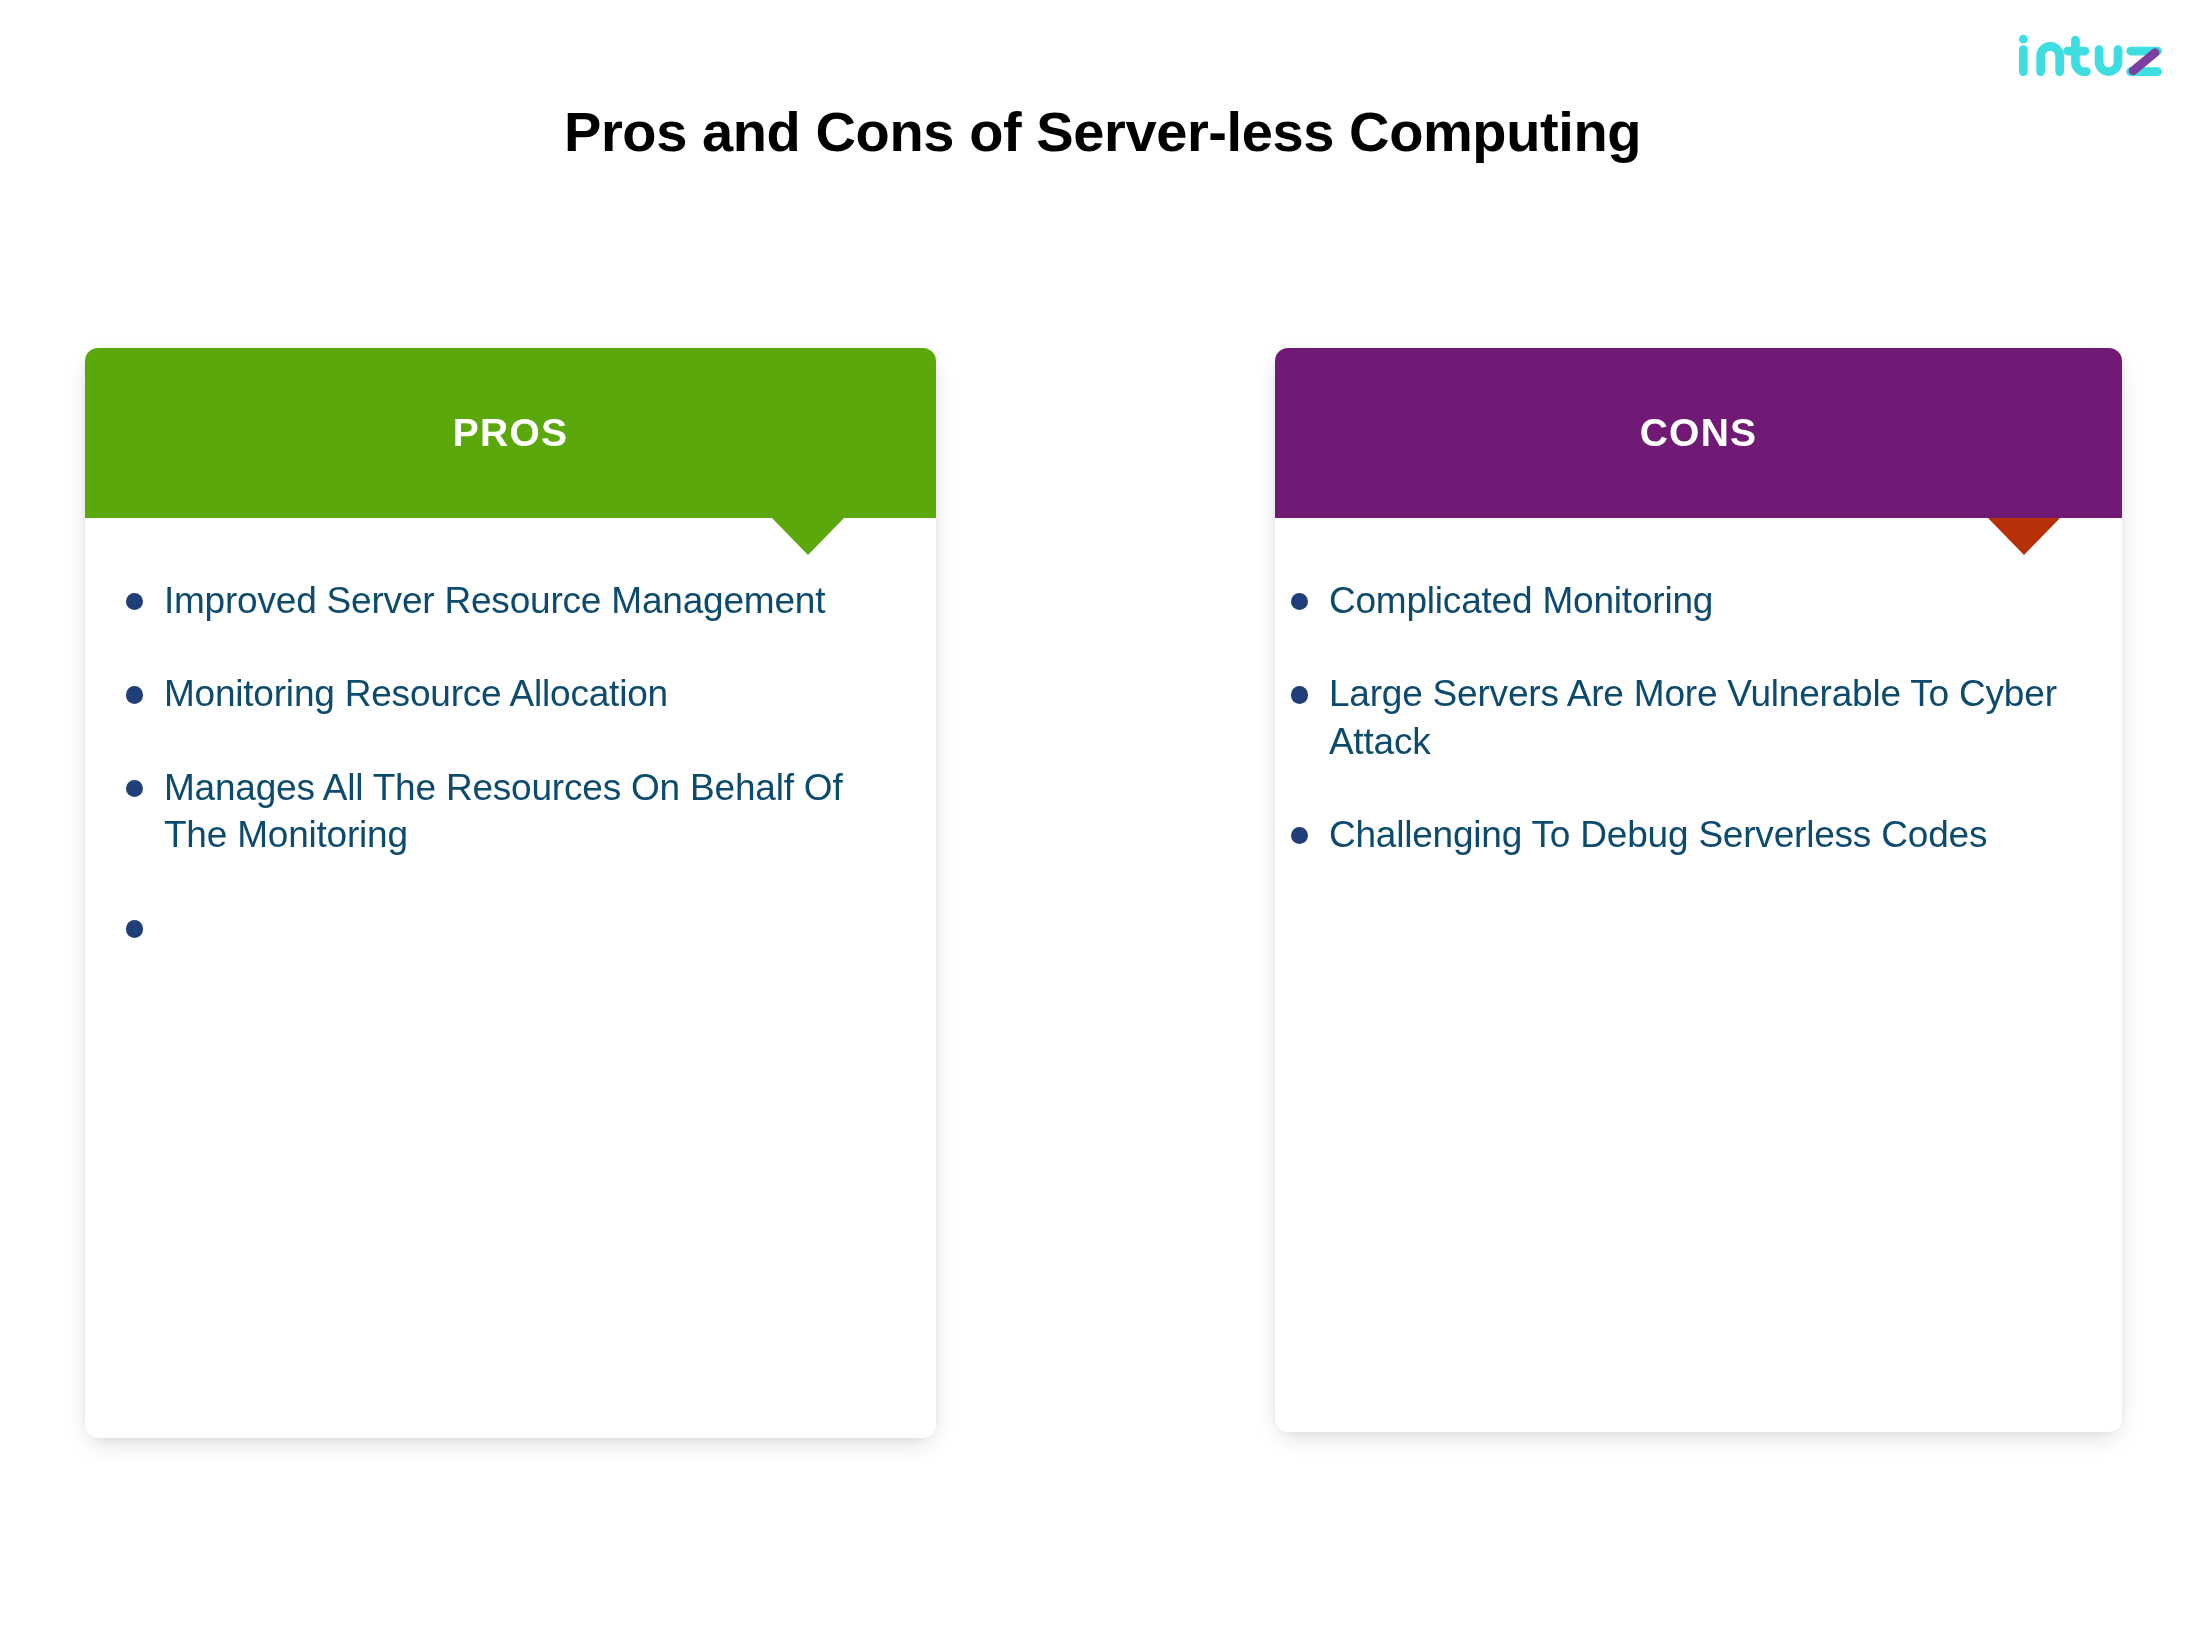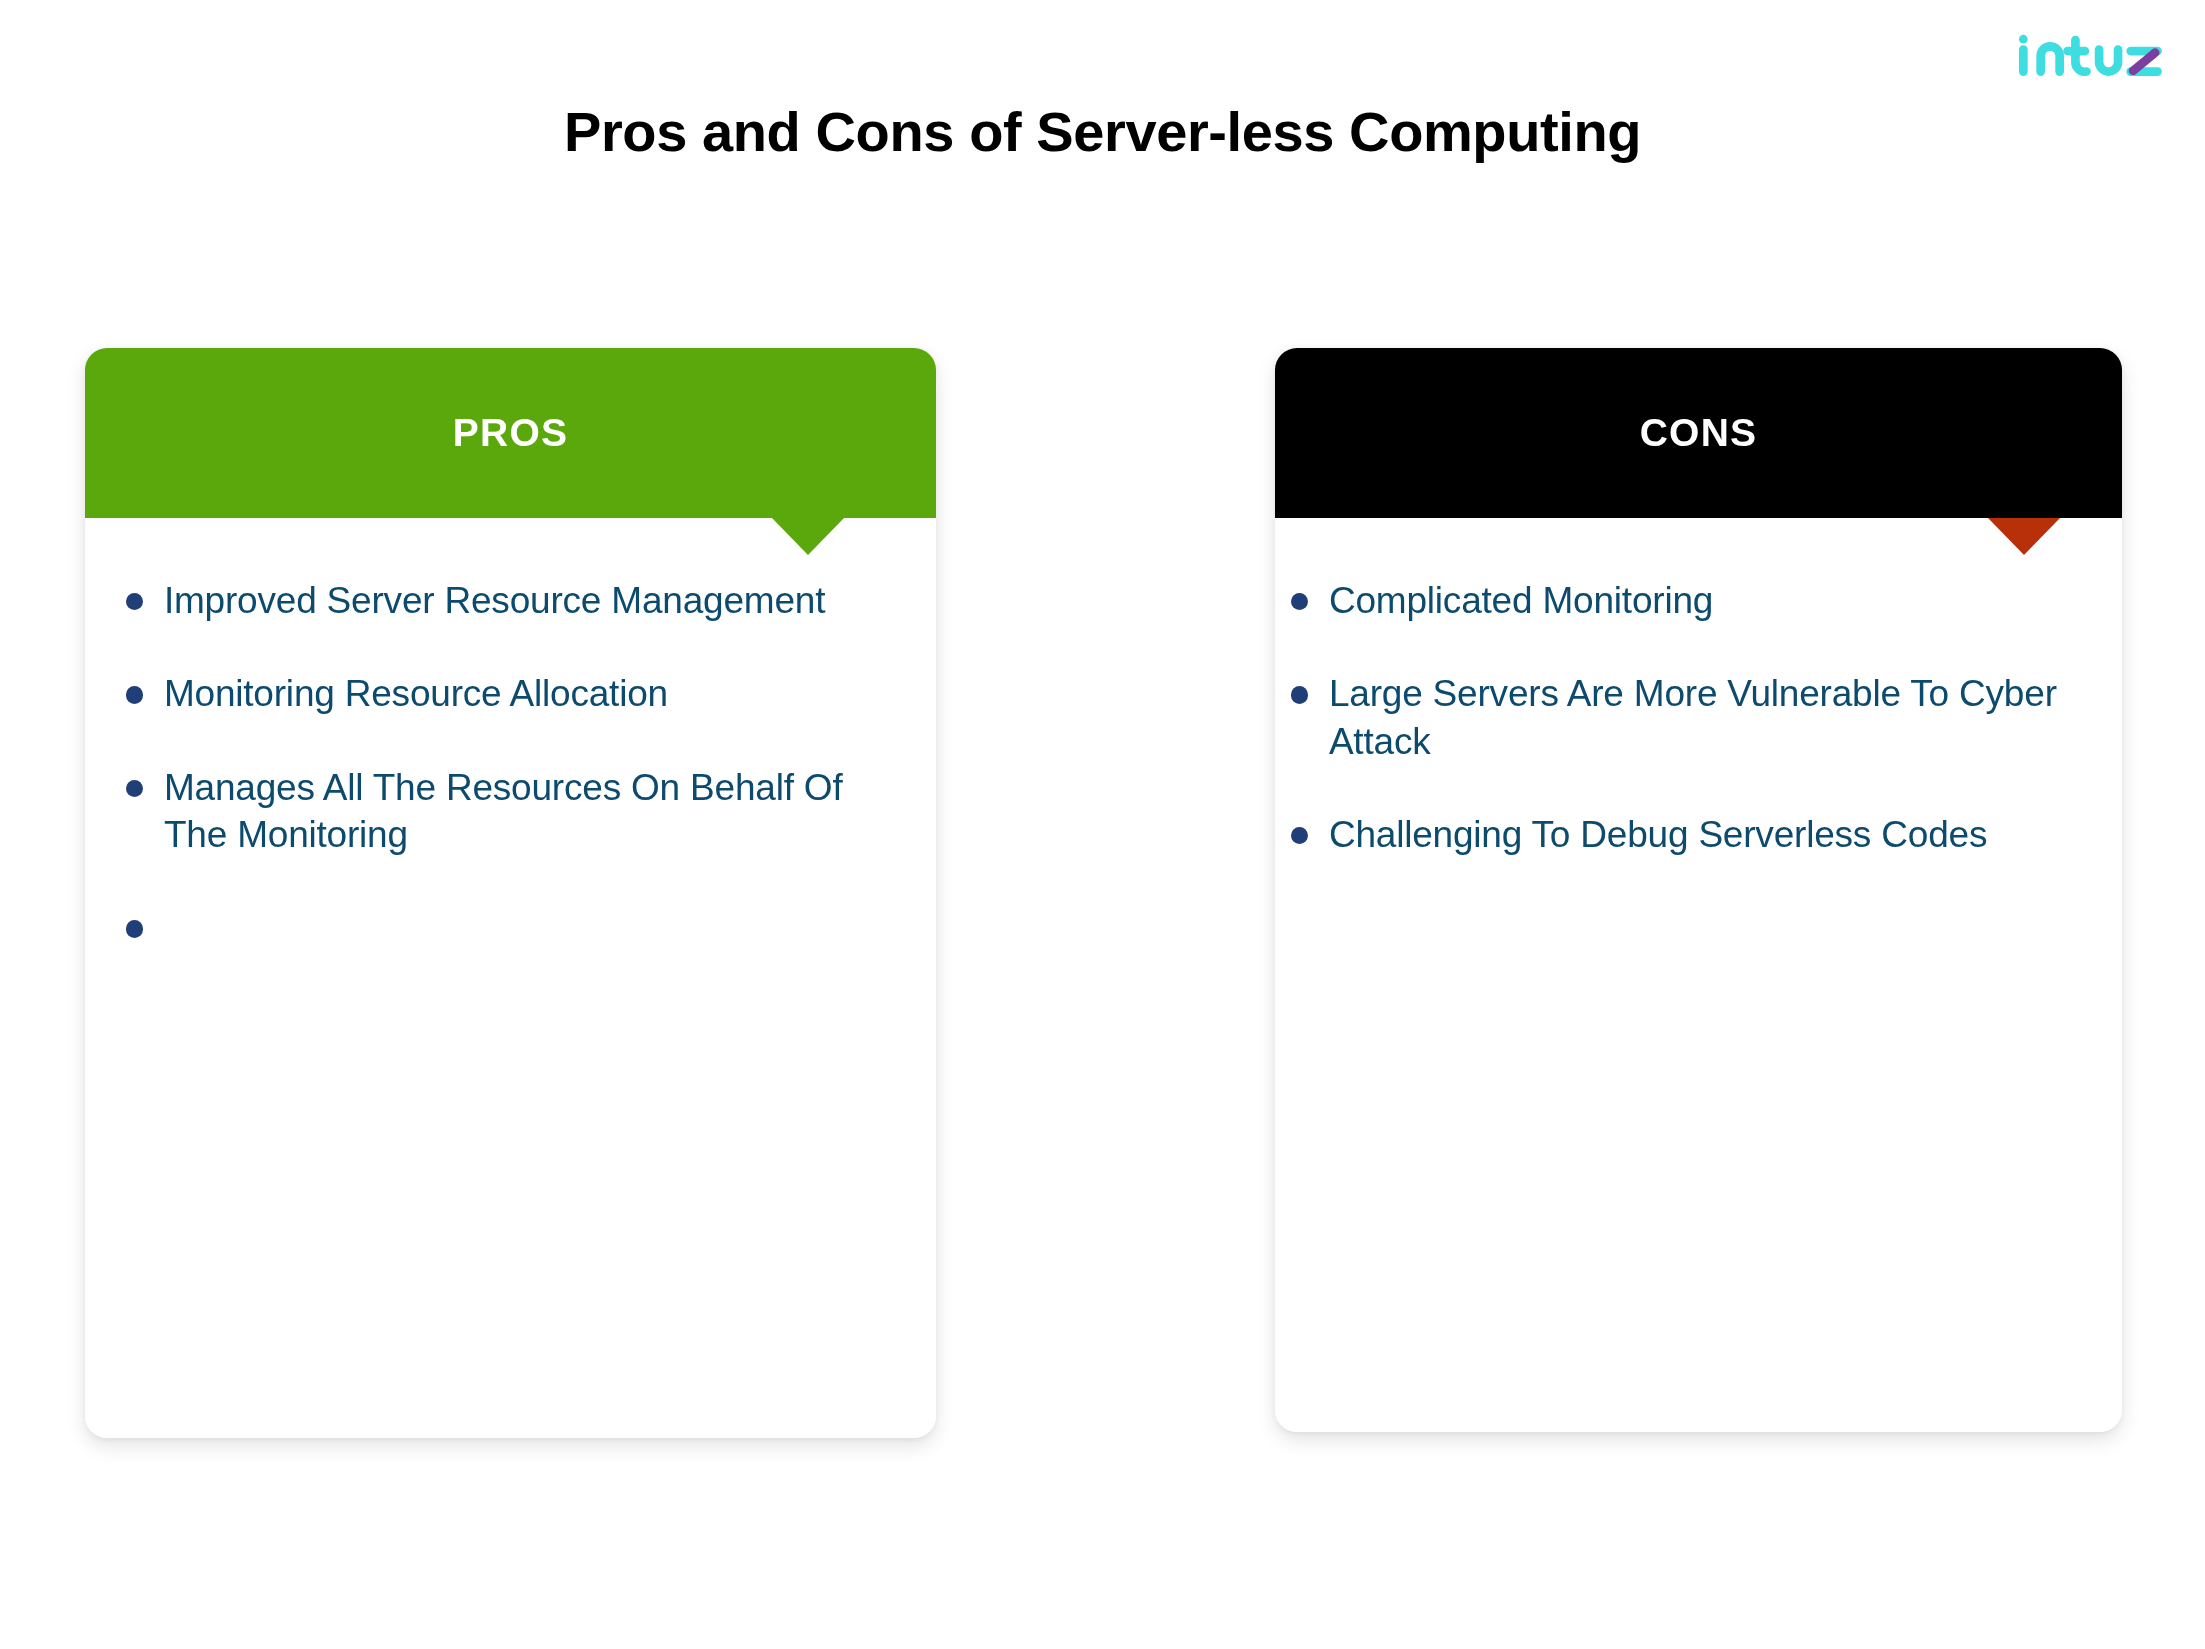--- a/index.html
+++ b/index.html
@@ -51,36 +51,36 @@
     border-radius: 22px;
     box-shadow: 0 8px 20.5px rgba(0,0,0,0.11), 0 1.6px 6.3px rgba(0,0,0,0.05);
     overflow: visible;
   }
   .card-pros  { left: 85px;  width: 851px; height: 1090px; }
   .card-cons  { left: 1275px; width: 847px; height: 1084px; }
 
   .card-inner {
     position: absolute;
     inset: 0;
-    border-radius: 22px;
+    border-radius: 13px;
     overflow: hidden;
     background: #ffffff;
   }
 
   
   .card-header {
     position: absolute;
     top: 0; left: 0; right: 0;
     height: 170px;
     display: flex;
     align-items: center;
     justify-content: center;
   }
   .card-pros .card-header { background: #5ba80c; }
-  .card-cons .card-header { background: #000000; }
+  .card-cons .card-header { background: #701a75; }
 
   .card-header-label {
     color: #ffffff;
     font-size: 39px;
     font-weight: 700;
     letter-spacing: 1.2px;
     font-family: "Liberation Sans", sans-serif;
   }
 
   

